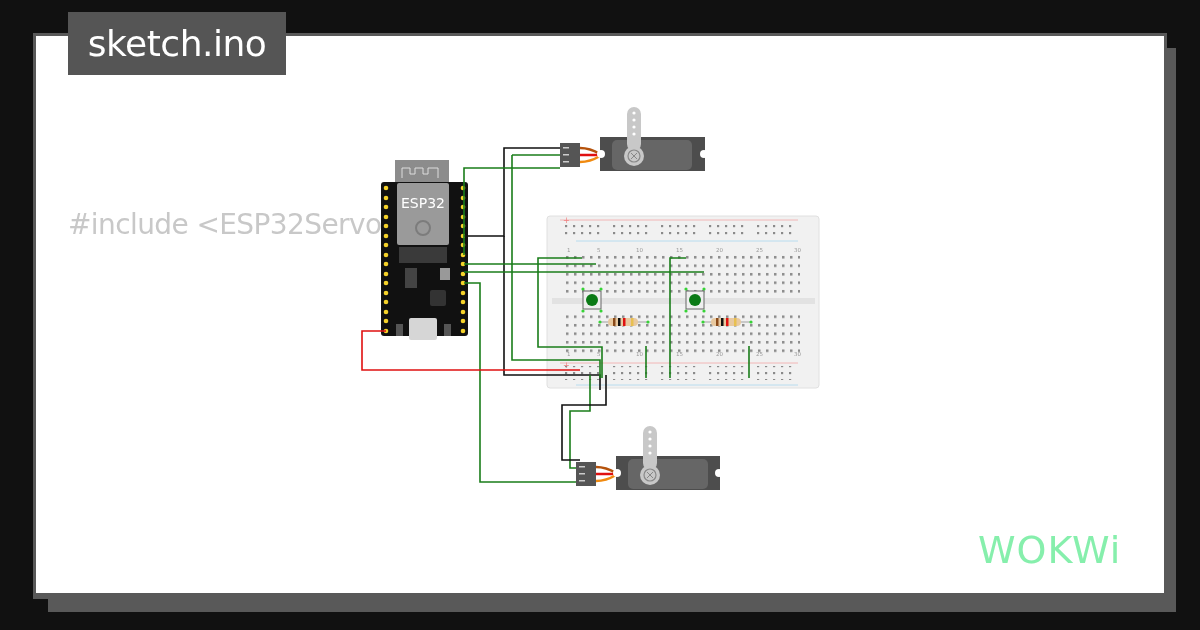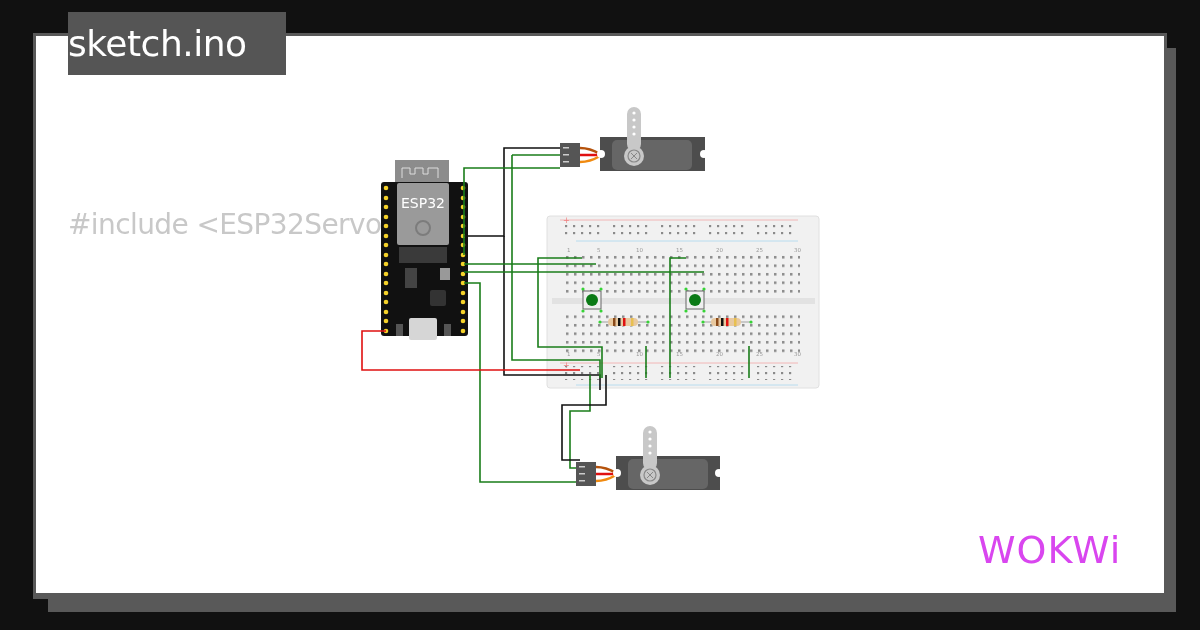--- a/index.html
+++ b/index.html
@@ -1,27 +1,27 @@
 <!DOCTYPE html>
 <html><head>
 <meta charset="utf-8">
 <style>
   html, body { margin:0; padding:0; }
   body { width:1200px; height:630px; background:#111111; position:relative; overflow:hidden; font-family:"DejaVu Sans", sans-serif; }
   .shadow { position:absolute; left:48px; top:48px; width:1128px; height:564px; background:#595959; }
   .card { position:absolute; left:33px; top:33px; width:1134px; height:566px; background:#595959; }
   .card-inner { position:absolute; left:3px; top:3px; width:1128px; height:557px; background:#ffffff; overflow:hidden; }
   .tab { position:absolute; left:68px; top:12px; width:218px; height:63px; background:#555555; color:#ffffff;
-         font-size:36px; line-height:63px; text-align:left; font-family:"DejaVu Sans", sans-serif; letter-spacing:-0.5px; }
+         font-size:36px; line-height:63px; text-align:center; font-family:"DejaVu Sans", sans-serif; letter-spacing:-0.5px; }
   .code { position:absolute; left:32px; top:69px; margin:0; font-family:"DejaVu Sans", sans-serif; font-size:28px;
           line-height:48px; color:#c8c8c8; white-space:pre; letter-spacing:-0.6px; }
   .code .ln { display:block; height:48px; }
   .diagram { position:absolute; left:0; top:0; width:1200px; height:630px; pointer-events:none; }
   .diagram * { pointer-events:auto; }
-  .logo { position:absolute; left:978px; top:528px; font-family:"DejaVu Sans", sans-serif; font-size:38px; color:#d946ef;
+  .logo { position:absolute; left:978px; top:528px; font-family:"DejaVu Sans", sans-serif; font-size:38px; color:#86efac;
           letter-spacing:1px; font-weight:normal; }
 </style>
 </head>
 <body>
 
 <div class="shadow"></div>
 <div class="card">
   <div class="card-inner">
     <div class="code">
       <span class="ln">#include &lt;ESP32Servo.h&gt;</span>

